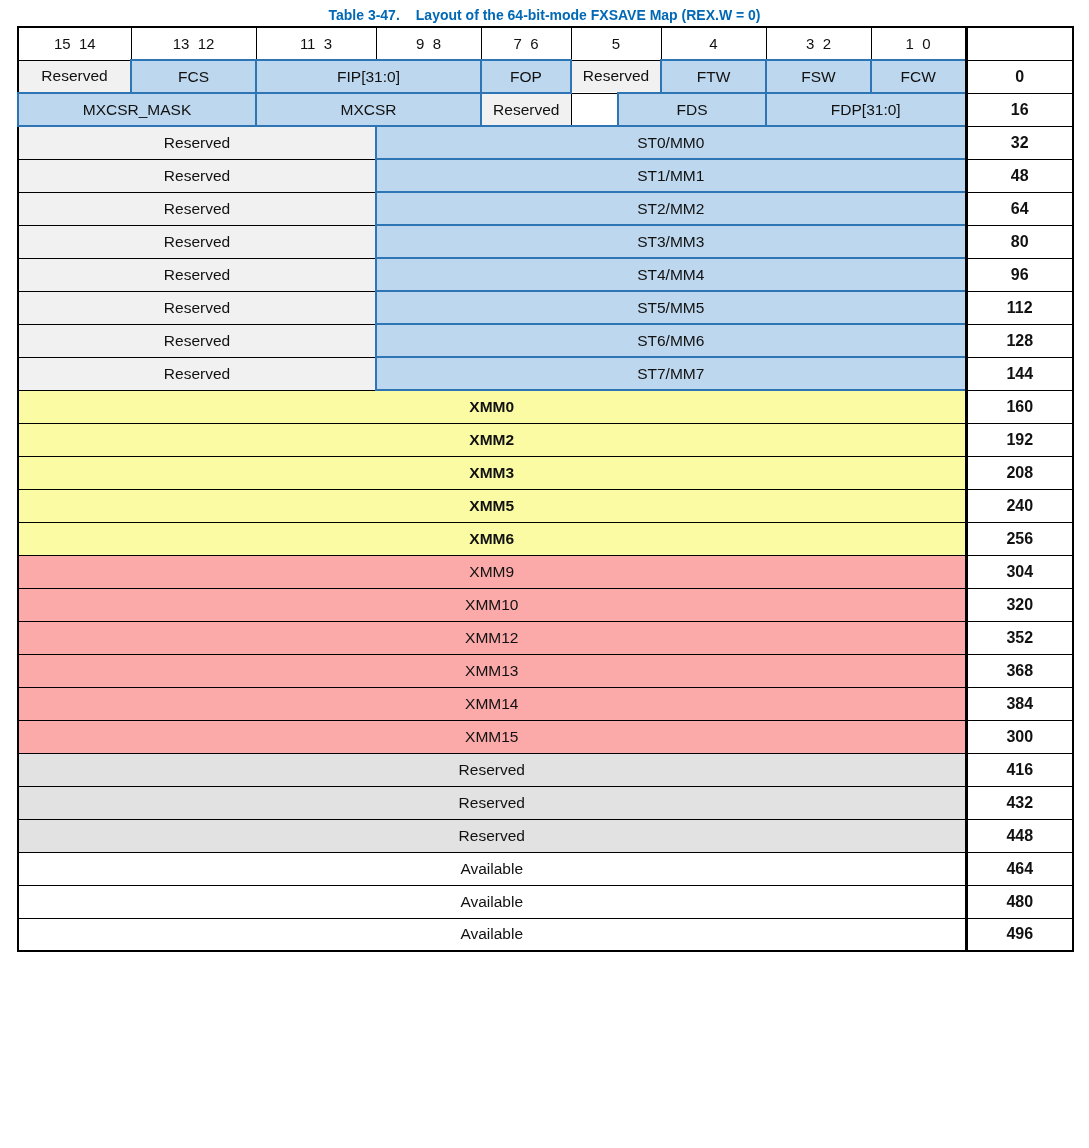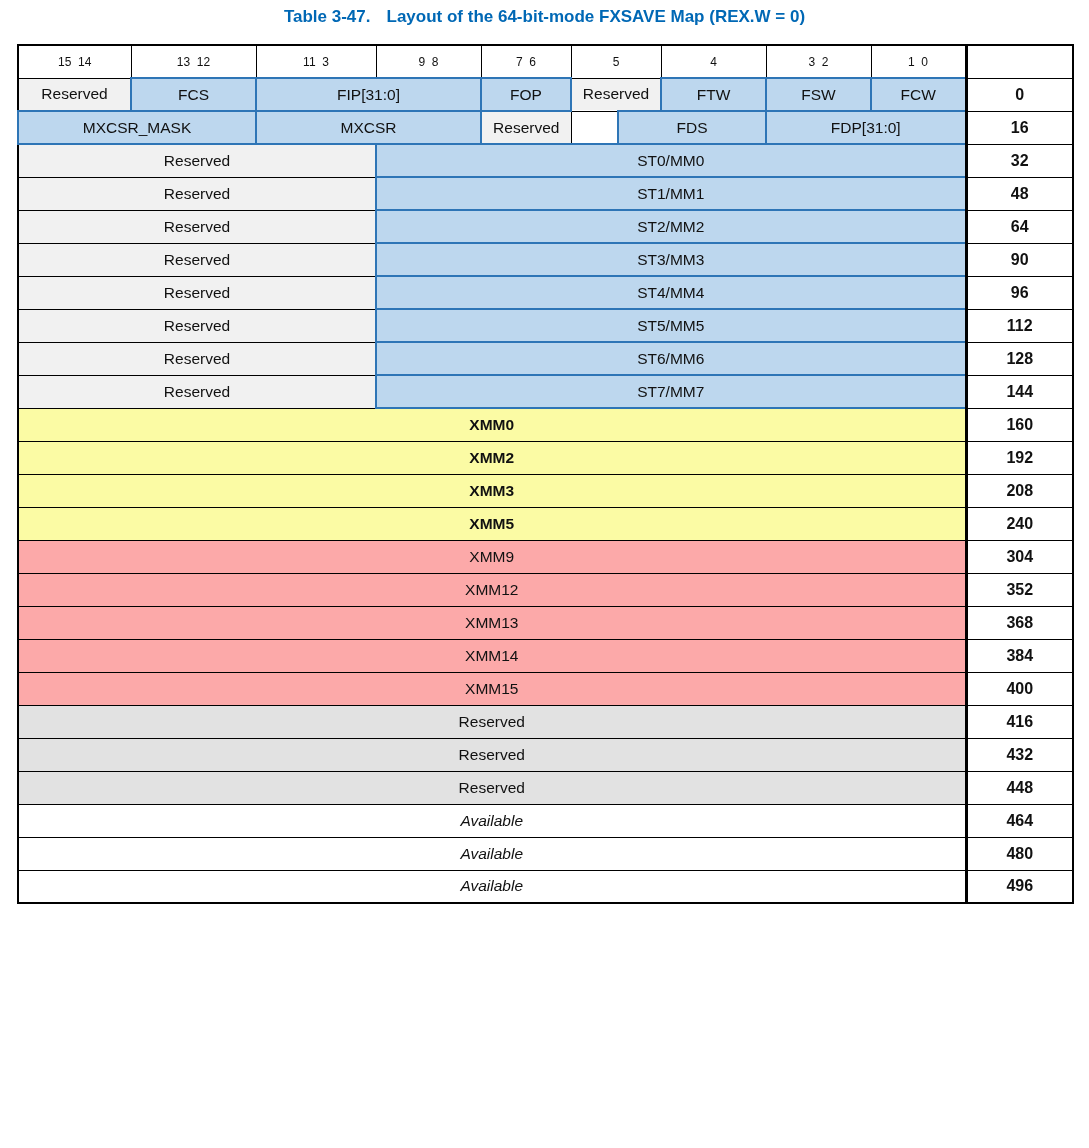--- a/index.html
+++ b/index.html
@@ -7,49 +7,49 @@
   body {
     width: 1089px;
     height: 1148px;
     font-family: "Liberation Sans", "DejaVu Sans", sans-serif;
     color: #111;
     overflow: hidden;
   }
   .page { padding: 7px 17px 0 17px; }
   .caption {
     text-align: center;
-    font-size: 17px;
+    font-size: 14px;
     font-weight: bold;
     color: var(--title-color, #0068B5);
-    margin-bottom: 17px;
+    margin-bottom: 3px;
   }
   .caption .caption-label { margin-right: 16px; }
   table.fxsave {
     border-collapse: collapse;
     table-layout: fixed;
     width: 1055px;
     border: 2px solid #000;
   }
   th, td {
     border: 1px solid #000;
     text-align: center;
     vertical-align: middle;
     font-size: 15.5px;
     height: 33px;
     overflow: hidden;
   }
-  th { font-weight: normal; white-space: pre; background: #fff; font-size: 12px; }
+  th { font-weight: normal; white-space: pre; background: #fff; font-size: 15px; }
   th.offset-head { border-left: 3px solid #000; }
   td.blue { background: var(--blue-fill, #BDD7EE); border: 2px solid var(--blue-border, #2E75B6); }
   td.reserved { background: var(--reserved-fill, #F1F1F1); }
   td.empty { background: #fff; }
   td.yellow { background: var(--yellow-fill, #FBFBA4); font-weight: bold; }
   td.pink { background: var(--pink-fill, #FCA9A9); }
   td.gray { background: var(--gray-fill, #E2E2E2); }
-  td.white { background: #fff; font-style: italic; }
+  td.white { background: #fff; }
   td.offset {
     font-weight: bold;
     font-size: 16px;
     background: #fff;
     border: 1px solid #000;
     border-left: 3px solid #000;
   }
 </style>
 </head>
 <body>
@@ -118,21 +118,21 @@
           <td class="offset">48</td>
         </tr>
         <tr>
           <td colspan="3" class="reserved">Reserved</td>
           <td colspan="7" class="blue">ST2/MM2</td>
           <td class="offset">64</td>
         </tr>
         <tr>
           <td colspan="3" class="reserved">Reserved</td>
           <td colspan="7" class="blue">ST3/MM3</td>
-          <td class="offset">90</td>
+          <td class="offset">80</td>
         </tr>
         <tr>
           <td colspan="3" class="reserved">Reserved</td>
           <td colspan="7" class="blue">ST4/MM4</td>
           <td class="offset">96</td>
         </tr>
         <tr>
           <td colspan="3" class="reserved">Reserved</td>
           <td colspan="7" class="blue">ST5/MM5</td>
           <td class="offset">112</td>
@@ -157,38 +157,46 @@
         </tr>
         <tr>
           <td colspan="10" class="yellow">XMM3</td>
           <td class="offset">208</td>
         </tr>
         <tr>
           <td colspan="10" class="yellow">XMM5</td>
           <td class="offset">240</td>
         </tr>
         <tr>
+          <td colspan="10" class="yellow">XMM6</td>
+          <td class="offset">256</td>
+        </tr>
+        <tr>
           <td colspan="10" class="pink">XMM9</td>
           <td class="offset">304</td>
         </tr>
         <tr>
+          <td colspan="10" class="pink">XMM10</td>
+          <td class="offset">320</td>
+        </tr>
+        <tr>
           <td colspan="10" class="pink">XMM12</td>
           <td class="offset">352</td>
         </tr>
         <tr>
           <td colspan="10" class="pink">XMM13</td>
           <td class="offset">368</td>
         </tr>
         <tr>
           <td colspan="10" class="pink">XMM14</td>
           <td class="offset">384</td>
         </tr>
         <tr>
           <td colspan="10" class="pink">XMM15</td>
-          <td class="offset">400</td>
+          <td class="offset">300</td>
         </tr>
         <tr>
           <td colspan="10" class="gray">Reserved</td>
           <td class="offset">416</td>
         </tr>
         <tr>
           <td colspan="10" class="gray">Reserved</td>
           <td class="offset">432</td>
         </tr>
         <tr>

